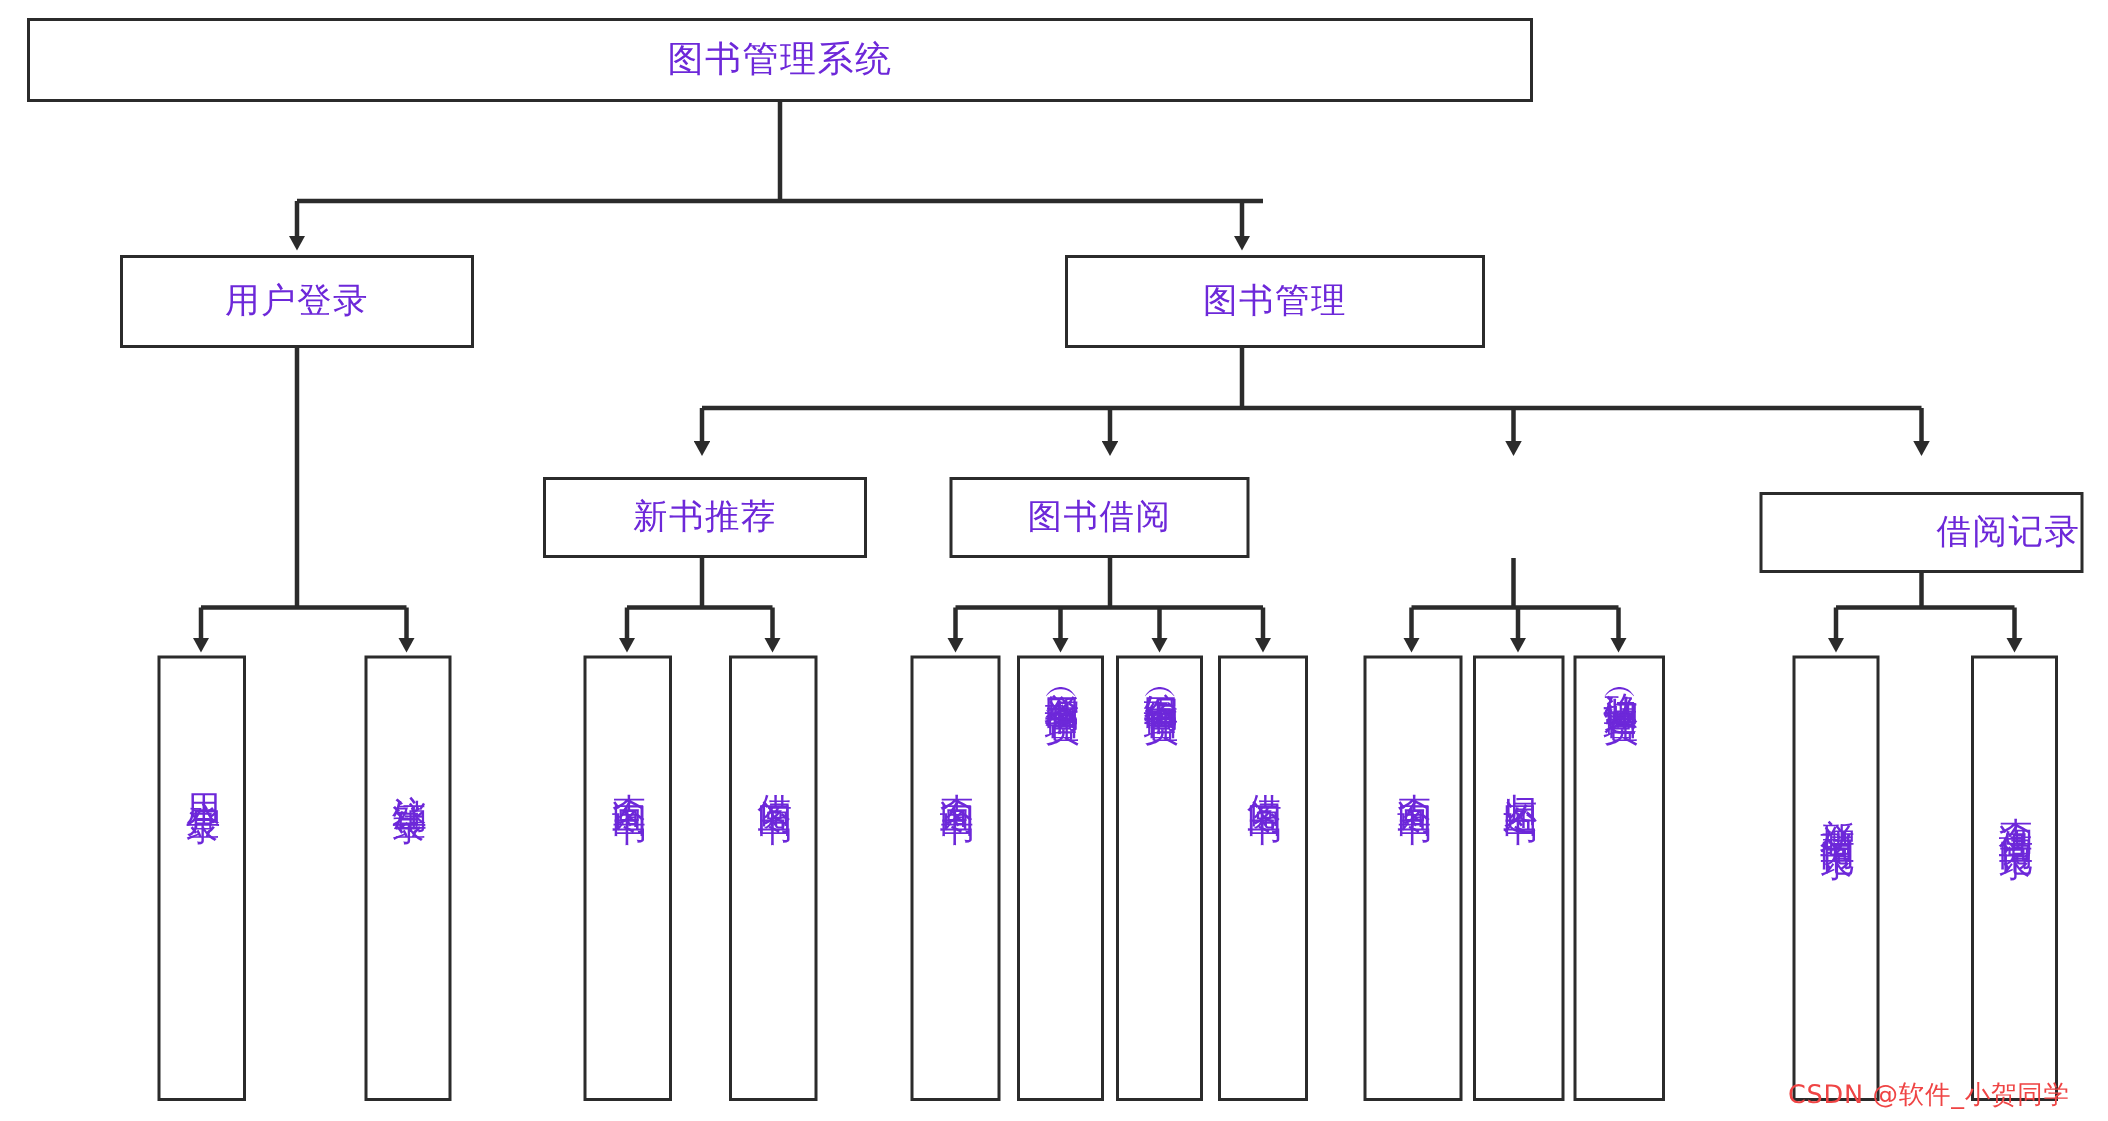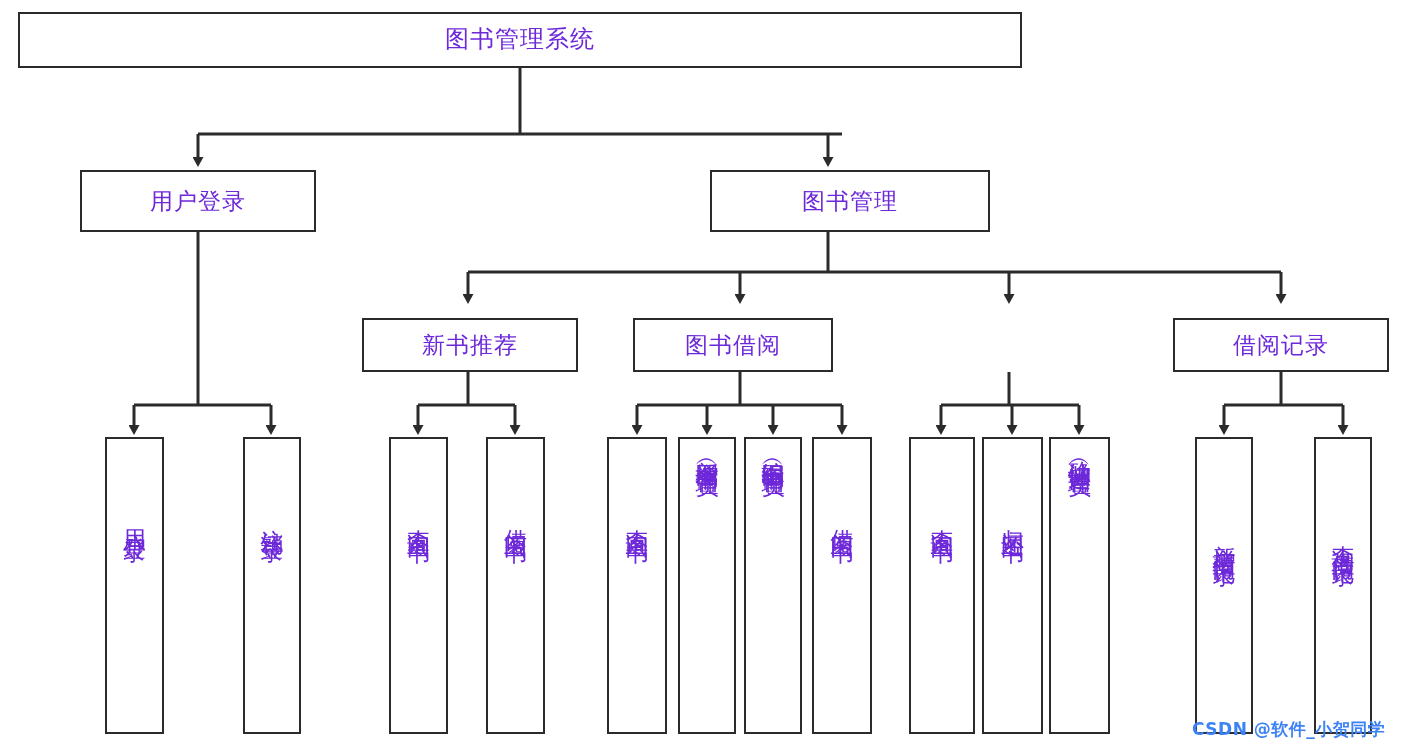--- a/index.html
+++ b/index.html
@@ -69,25 +69,24 @@
   }
   .node.vert.pad-mid {
     padding-top: 72px;
   }
   .node.vert.pad-low {
     padding-top: 88px;
   }
   .watermark {
     position: absolute;
     font-size: 17px;
-    color: #3b82f6;
+    color: #ef4444;
     white-space: nowrap;
     z-index: 3;
     letter-spacing: 0.5px;
-    font-weight: bold;
   }
 </style>
 </head>
 <body>
 
 <div id="canvas">
 
   <svg id="edges" viewBox="0 0 1405 747" width="1405" height="747" xmlns="http://www.w3.org/2000/svg">
     <defs>
       <marker id="arw" markerWidth="10" markerHeight="11" refX="1" refY="5.5" orient="auto" markerUnits="userSpaceOnUse">
@@ -148,21 +147,21 @@
   <div class="node horiz" style="left:710px; top:170px; width:280px; height:62px;">
     <span class="label">图书管理</span>
   </div>
 
   <div class="node horiz" style="left:362px; top:318px; width:216px; height:54px;">
     <span class="label">新书推荐</span>
   </div>
   <div class="node horiz" style="left:606px; top:318px; width:200px; height:54px;margin-left:27px;">
     <span class="label">图书借阅</span>
   </div>
-  <div class="node horiz" style="left:1173px; top:318px; width:216px; height:54px;">
+  <div class="node horiz" style="left:1173px; top:328px; width:216px; height:54px;justify-content:flex-end;">
     <span class="label">借阅记录</span>
   </div>
 
   <div class="node vert pad-mid" style="left:105px; top:437px; width:59px; height:297px;">
     <span class="label">用户登录</span>
   </div>
   <div class="node vert pad-mid" style="left:243px; top:437px; width:58px; height:297px;">
     <span class="label">注销登录</span>
   </div>
 

